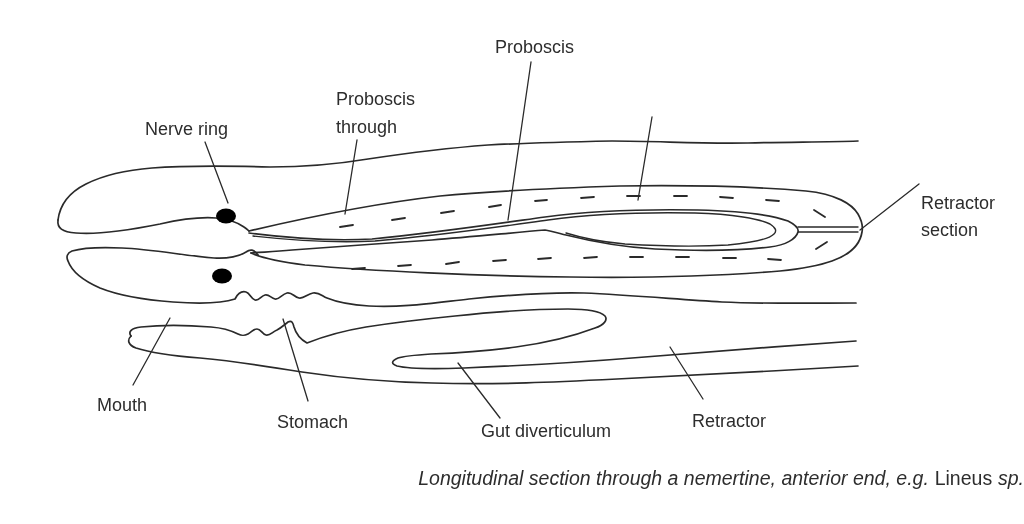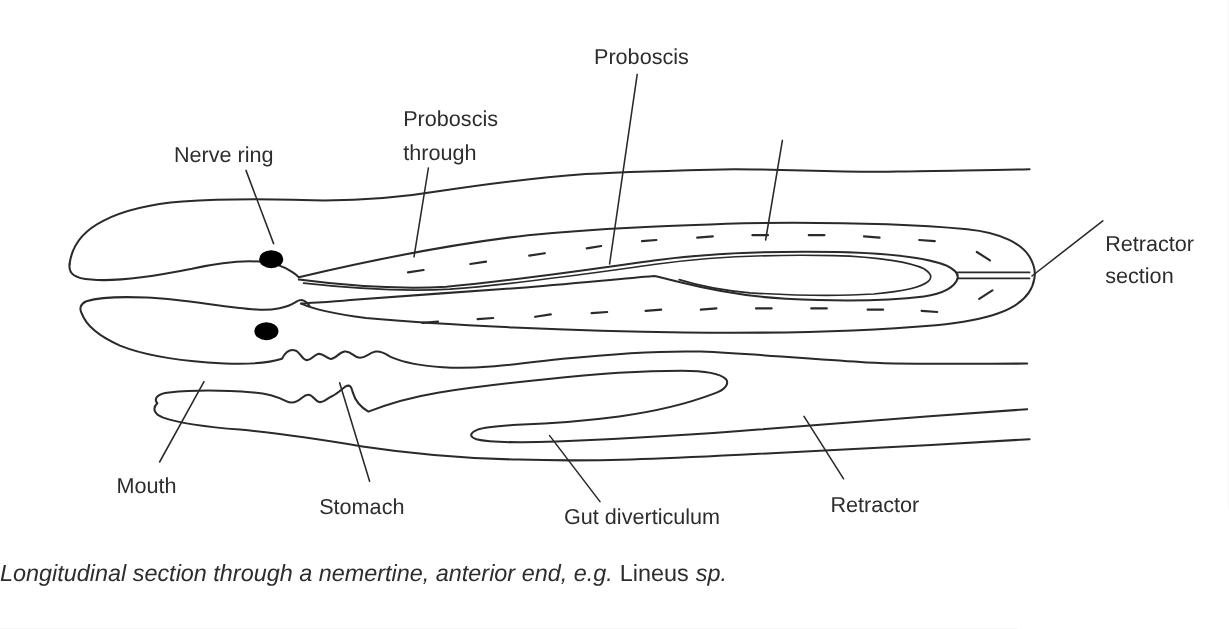--- a/index.html
+++ b/index.html
@@ -23,21 +23,21 @@
     line-height:22px;
     color:var(--text-color);
     white-space:nowrap;
   }
   .lbl .l2{display:block;}
   #label-proboscis-sheath{line-height:28px;}
   #label-retractor-muscle{line-height:27px;}
   #caption{
     position:absolute;
     left:0;right:0;top:467px;
-    text-align:left;
+    text-align:right;
     font-size:19.5px;
     font-style:italic;
     color:var(--text-color);
   }
   #caption .roman{font-style:normal;}
   #caption span + span{margin-left:0.30em;}
 </style>
 </head>
 <body>
 
@@ -123,23 +123,23 @@
 
   <div class="lbl" id="label-nerve-ring" style="left:145px;top:118px;text-align:center;">Nerve ring</div>
 
   <div class="lbl" id="label-retractor-muscle" style="left:921px;top:190px;">
     <span class="l2">Retractor</span>
     <span class="l2">section</span>
   </div>
 
   <div class="lbl" id="label-mouth" style="left:97px;top:394px;">Mouth</div>
 
-  <div class="lbl" id="label-stomach" style="left:266px;top:411px;text-align:center;">Stomach</div>
+  <div class="lbl" id="label-stomach" style="left:277px;top:411px;text-align:center;">Stomach</div>
 
-  <div class="lbl" id="label-gut-diverticulum" style="left:470px;top:420px;">Gut diverticulum</div>
+  <div class="lbl" id="label-gut-diverticulum" style="left:481px;top:420px;">Gut diverticulum</div>
 
   <div class="lbl" id="label-intestine" style="left:692px;top:410px;">Retractor</div>
 
   <div id="caption">
     <span>Longitudinal section through a nemertine, anterior end, e.g.</span><span class="roman">Lineus</span><span>sp.</span>
   </div>
 
 </div>
 
 </body></html>

